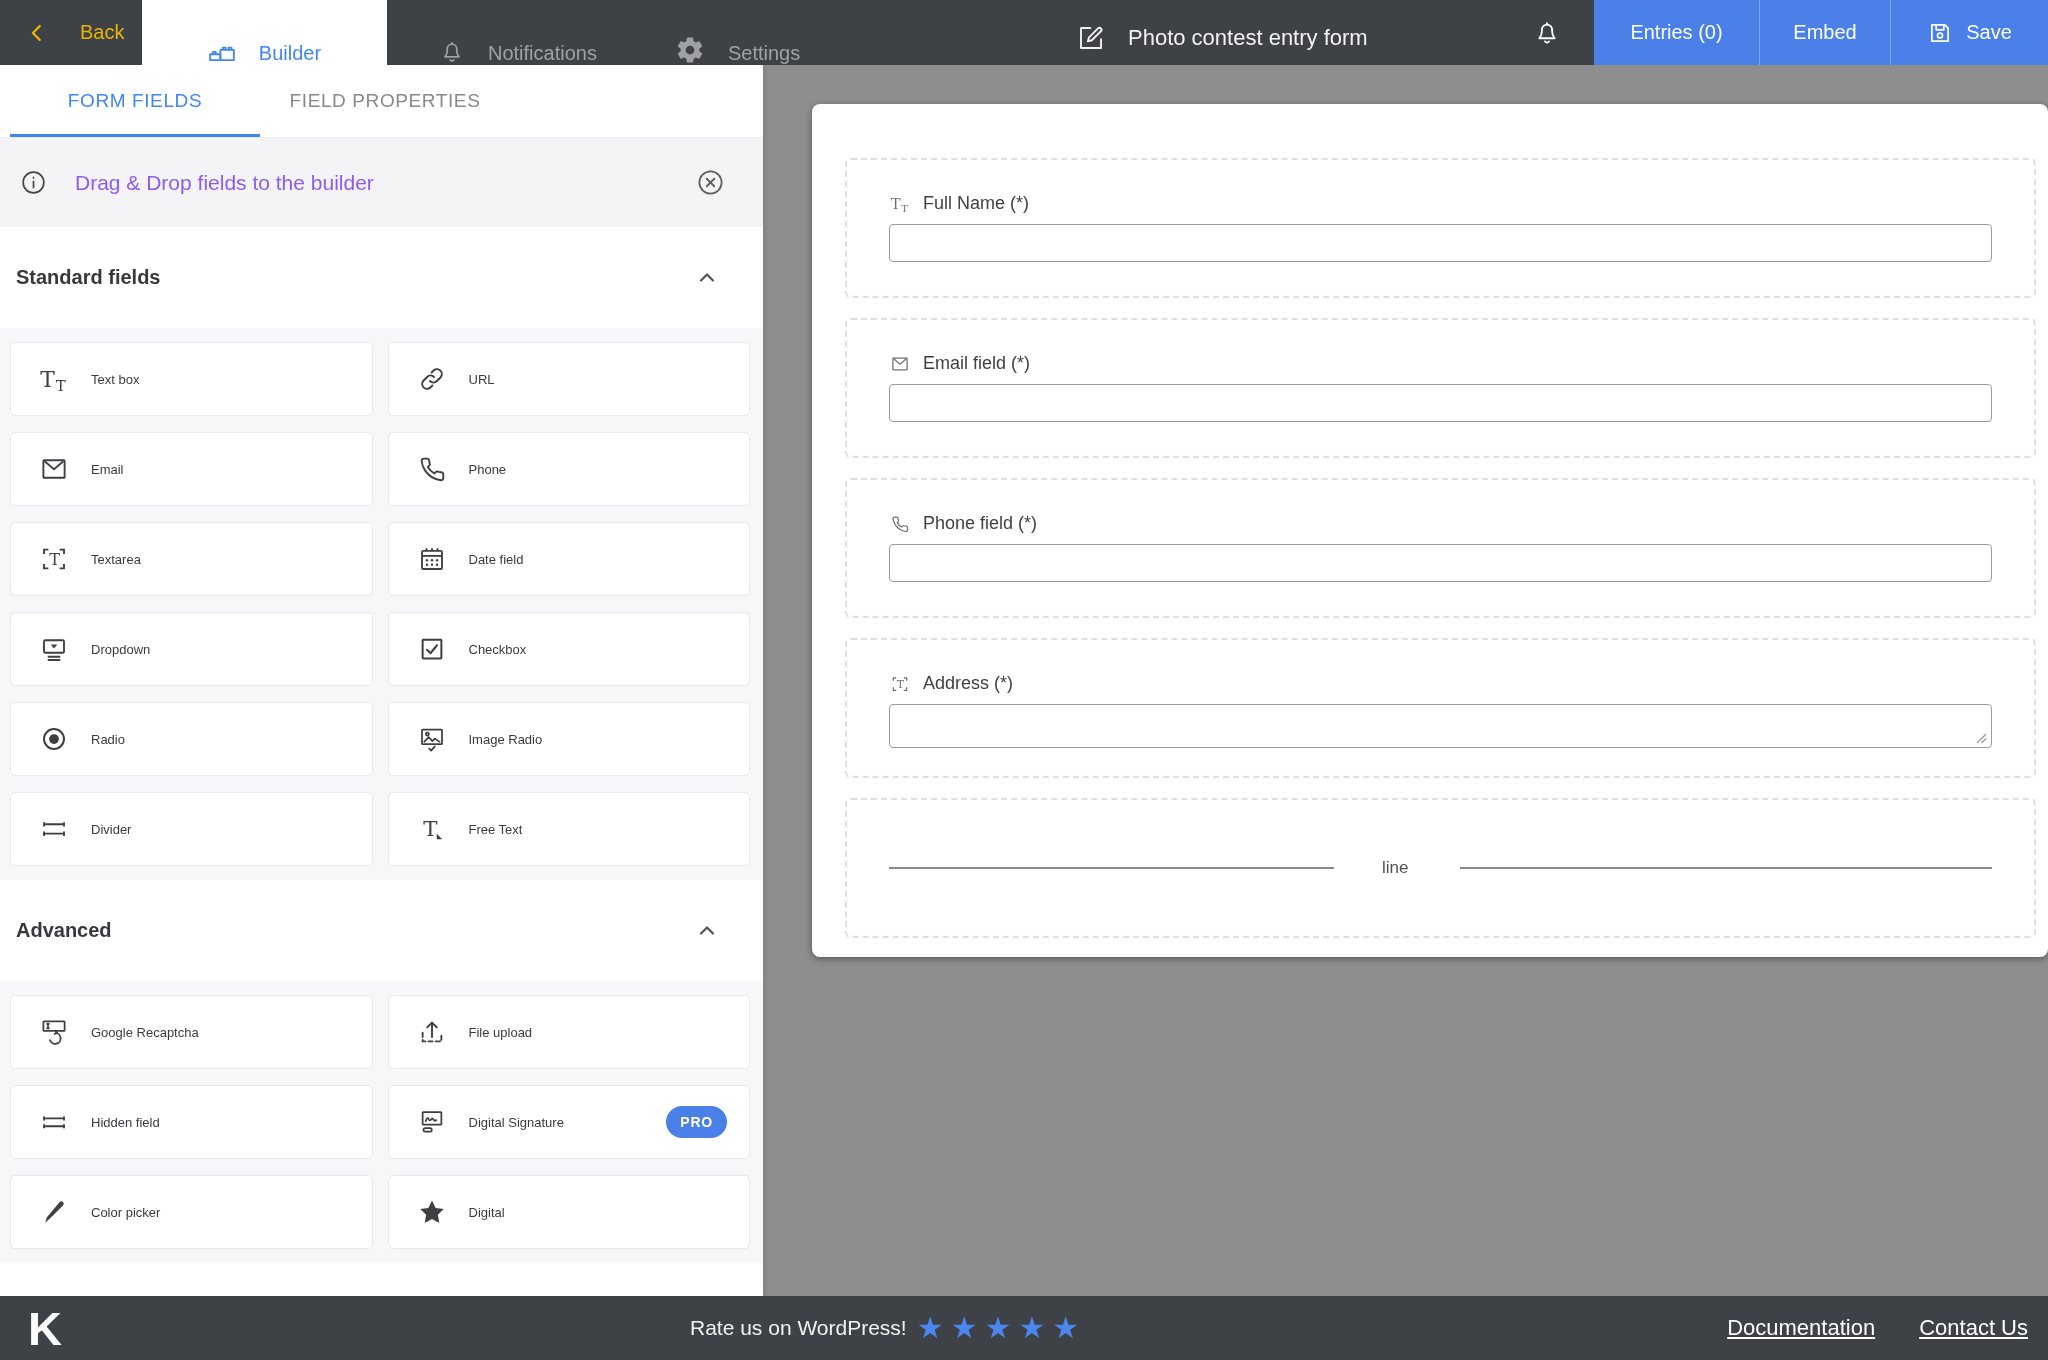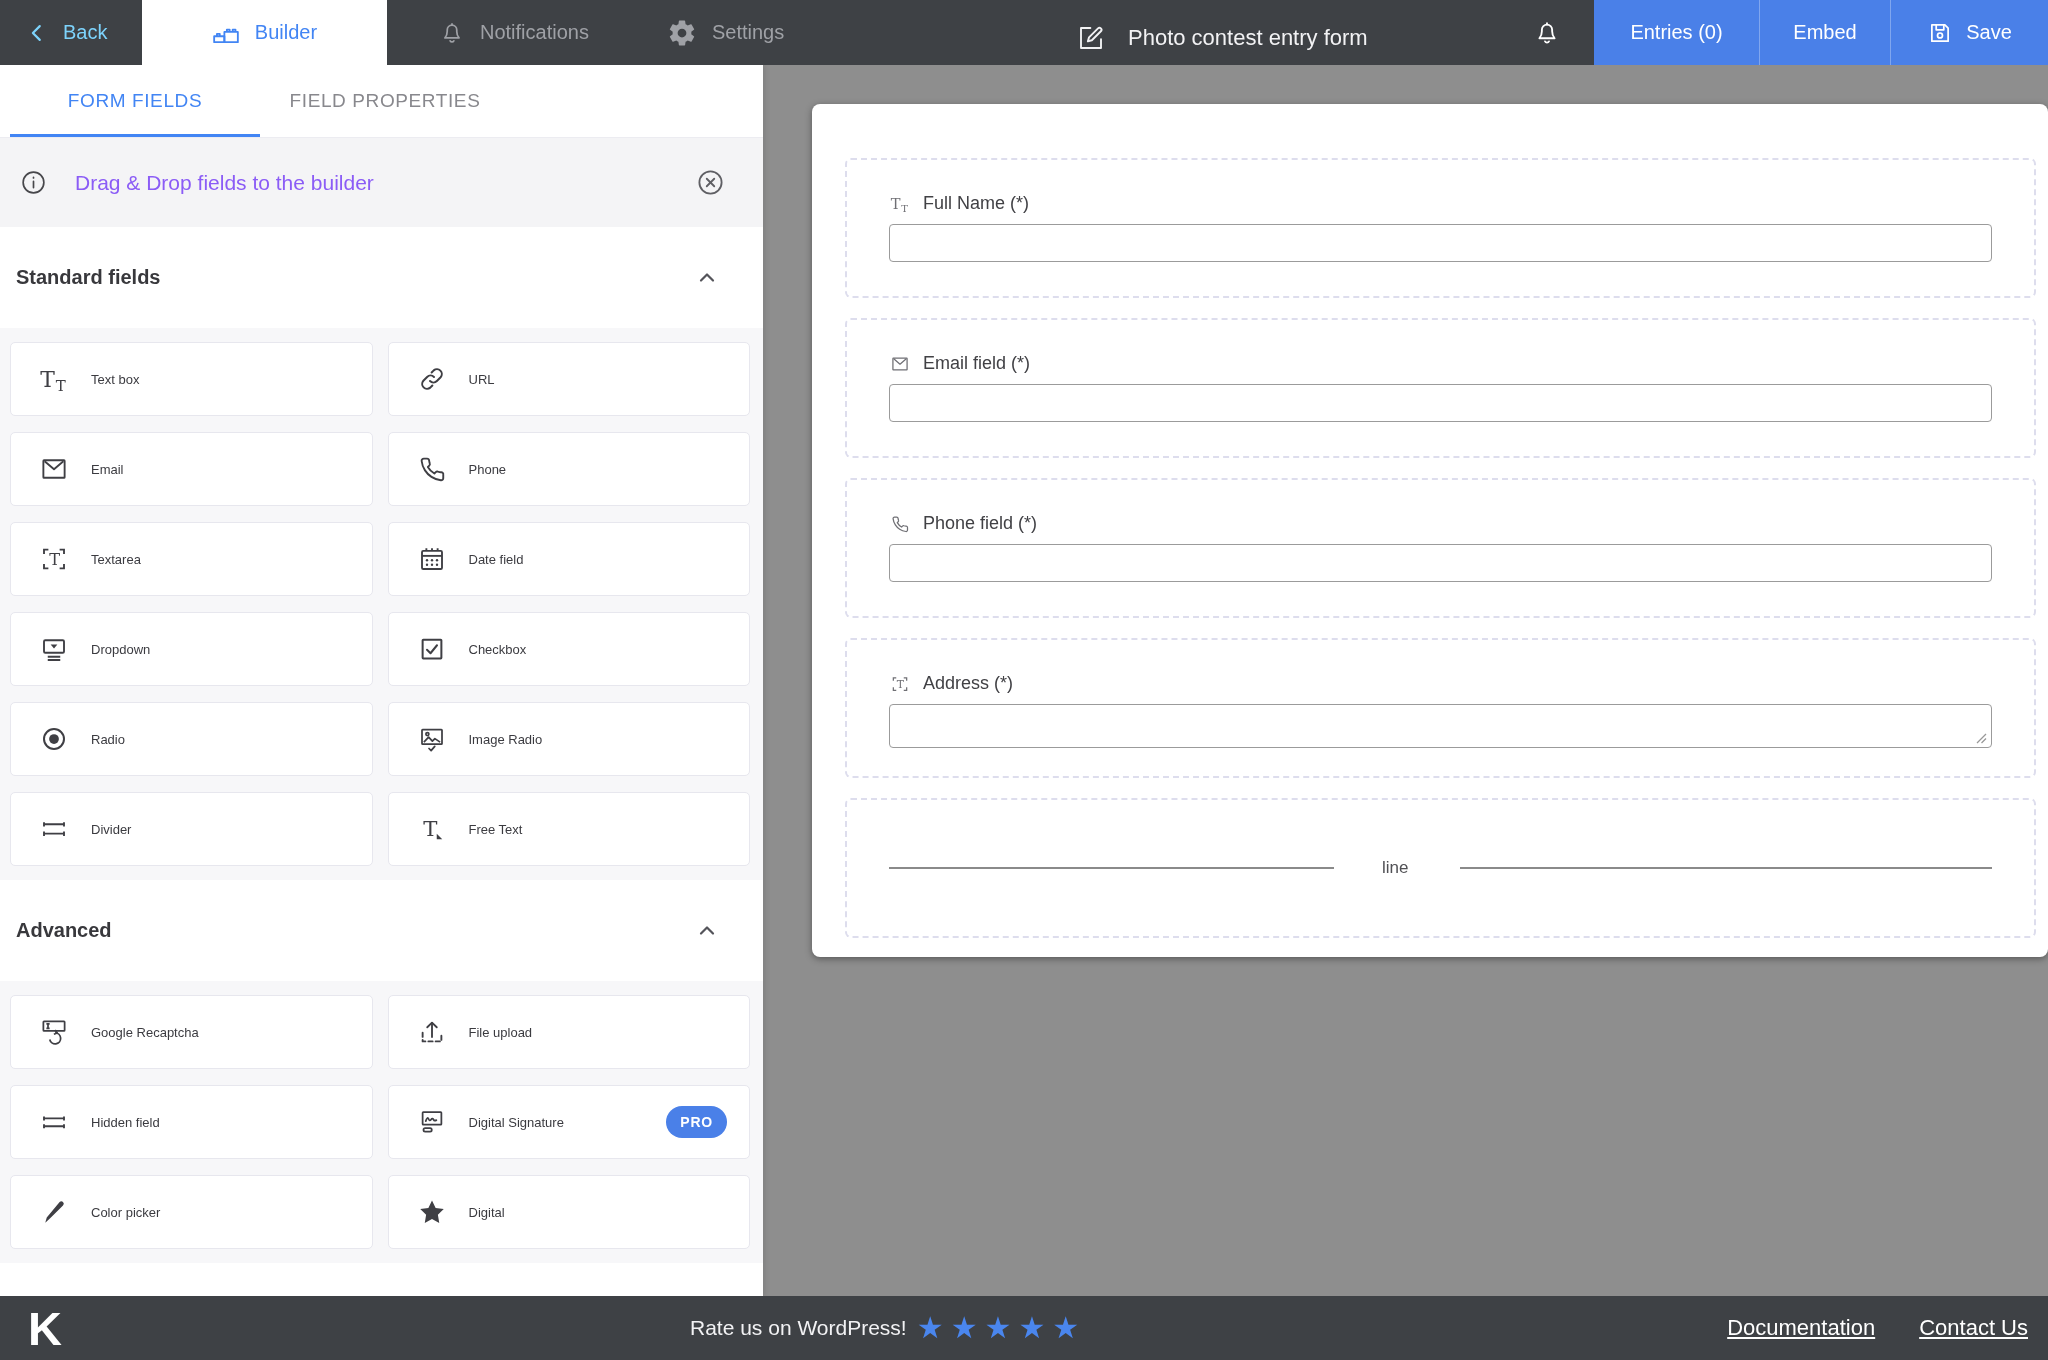--- a/index.html
+++ b/index.html
@@ -2,22 +2,22 @@
 <html><head>
 <meta charset="utf-8">
 <style>
   * { box-sizing: border-box; margin: 0; padding: 0; }
   html,body { width: 2048px; height: 1360px; }
   body { font-family: "Liberation Sans", sans-serif; background: #8e8e8e; overflow: hidden; }
   #app { position: relative; width: 2048px; height: 1360px; }
 
   
   .topbar { position: absolute; top:0; left:0; right:0; height:65px; background:#3e4145; display:flex; align-items:stretch; z-index:30; }
-  .tb-back { width:142px; display:flex; align-items:center; gap:15px; padding-left:26px; color:#7dd3fc; font-size:20px; cursor:pointer; }
-  .tb-tab { display:flex; align-items:center; gap:15px; font-size:20px; color:#9fa1a6; cursor:pointer; }
+  .tb-back { width:142px; display:flex; align-items:center; gap:32px; padding-left:26px; color:#eab308; font-size:20px; cursor:pointer; }
+  .tb-tab { display:flex; align-items:flex-end; gap:23px; font-size:20px; color:#9fa1a6; cursor:pointer; }
   .tb-tab.builder { width:245px; background:#ffffff; color:#4285f4; justify-content:center; }
   .tb-tab.plain { margin-left:52px; }
   .tb-tab.plain + .tb-tab.plain { margin-left:78px; }
   .tb-title { position:absolute; left:1076px; top:0; height:75px; display:flex; align-items:center; gap:22px; color:#f2f2f4; font-size:22px; }
   .tb-right { position:absolute; right:0; top:0; height:65px; display:flex; align-items:stretch; }
   .tb-bellbox { width:94px; display:flex; align-items:center; justify-content:center; cursor:pointer; }
   .tb-btn { background:#4a80e8; color:#fff; font-size:20px; display:flex; align-items:center; justify-content:center; gap:13px; cursor:pointer; }
   .tb-btn.entries { width:165px; }
   .tb-btn.embed { width:131px; border-left:1px solid rgba(255,255,255,.30); }
   .tb-btn.save { width:158px; border-left:1px solid rgba(255,255,255,.30); }

